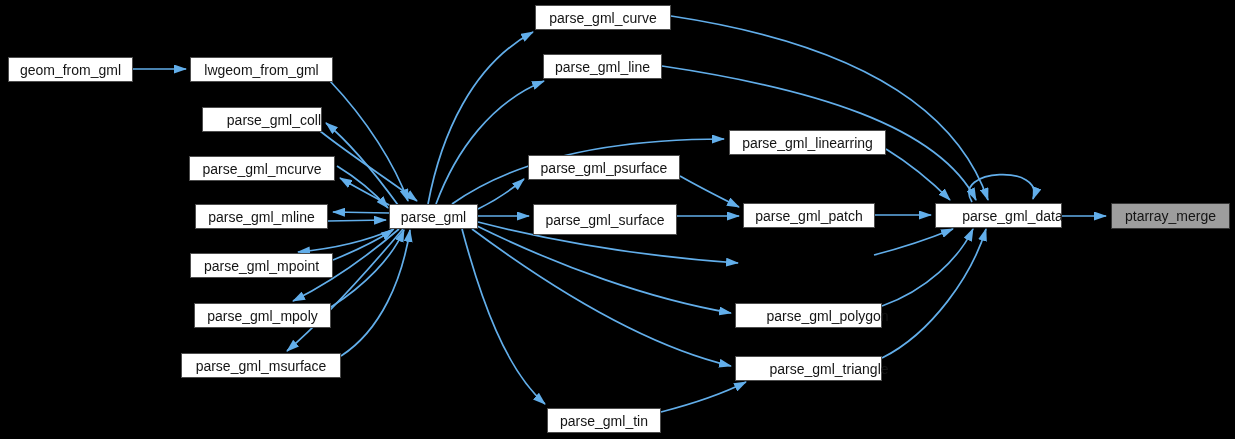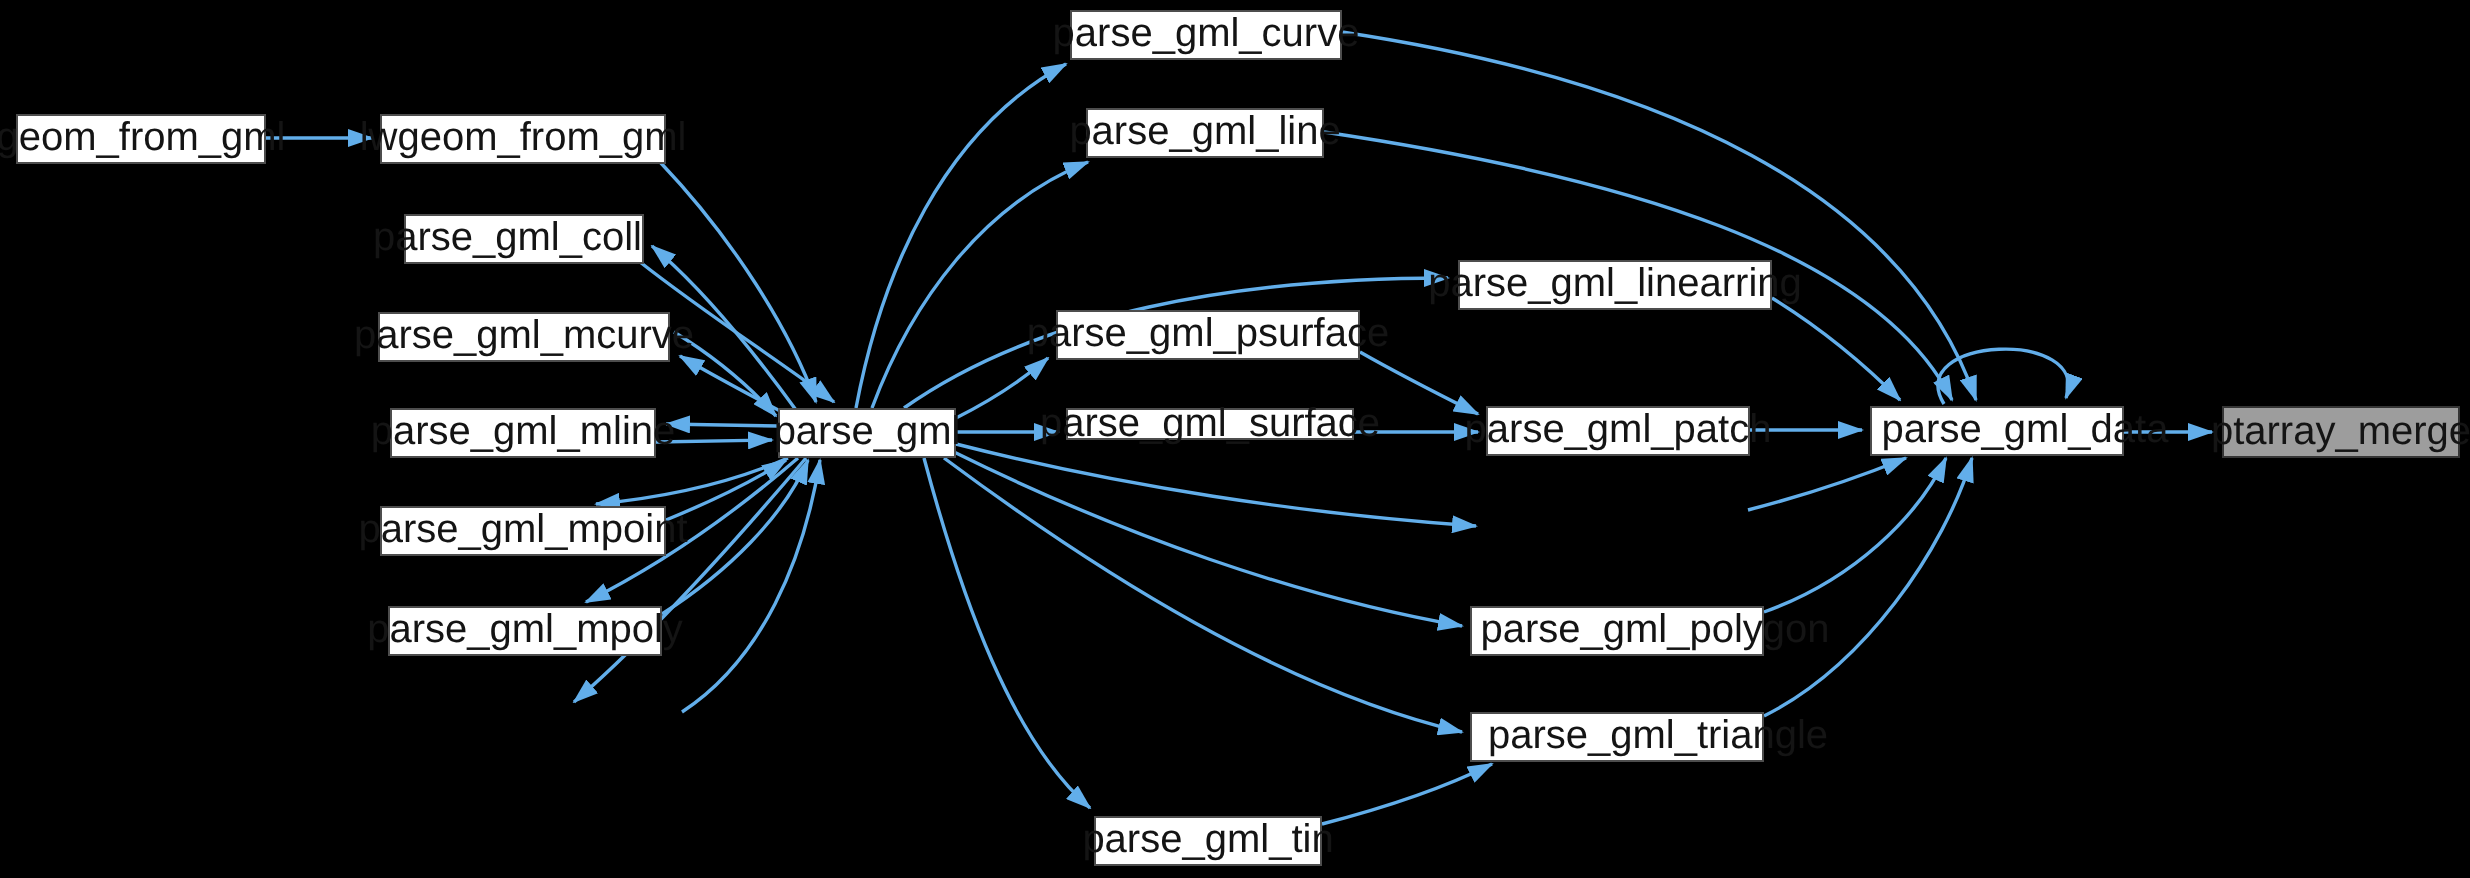--- a/index.html
+++ b/index.html
@@ -9,21 +9,21 @@
     background:#000;
     overflow:hidden;
     font-family:"Liberation Sans", sans-serif;
   }
   #edge-layer{position:absolute;left:0;top:0;}
   .node{
     position:absolute;
     box-sizing:border-box;
     display:flex;align-items:center;justify-content:center;
     white-space:nowrap;
-    font-size:20px;
+    font-size:14px;
     cursor:pointer;
     border-style:solid;border-width:1.5px;
   }
 </style>
 </head>
 <body>
 
 <div id="canvas" style="background: rgb(0, 0, 0);">
     <svg id="edge-layer" width="1235" height="439">
       <defs>
@@ -81,33 +81,36 @@
     </div>
     <div class="node" style="left: 195px; top: 204px; width: 133px; height: 25px; background: rgb(255, 255, 255); border-color: rgb(77, 77, 77); color: rgb(20, 20, 20);">
       <span>parse_gml_mline</span>
     </div>
     <div class="node" style="left: 190px; top: 253px; width: 143px; height: 25px; background: rgb(255, 255, 255); border-color: rgb(77, 77, 77); color: rgb(20, 20, 20);">
       <span>parse_gml_mpoint</span>
     </div>
     <div class="node" style="left: 194px; top: 303px; width: 137px; height: 25px; background: rgb(255, 255, 255); border-color: rgb(77, 77, 77); color: rgb(20, 20, 20);">
       <span>parse_gml_mpoly</span>
     </div>
+    <div class="node" style="left: 181px; top: 353px; width: 160px; height: 25px; background: rgb(255, 255, 255); border-color: rgb(77, 77, 77); color: rgb(20, 20, 20);">
+      <span>parse_gml_msurface</span>
+    </div>
     <div class="node" style="left: 389px; top: 204px; width: 89px; height: 25px; background: rgb(255, 255, 255); border-color: rgb(77, 77, 77); color: rgb(20, 20, 20);">
       <span>parse_gml</span>
     </div>
     <div class="node" style="left: 535px; top: 5px; width: 136px; height: 25px; background: rgb(255, 255, 255); border-color: rgb(77, 77, 77); color: rgb(20, 20, 20);">
       <span>parse_gml_curve</span>
     </div>
     <div class="node" style="left: 543px; top: 54px; width: 119px; height: 25px; background: rgb(255, 255, 255); border-color: rgb(77, 77, 77); color: rgb(20, 20, 20);">
       <span>parse_gml_line</span>
     </div>
     <div class="node" style="left: 528px; top: 155px; width: 152px; height: 25px; background: rgb(255, 255, 255); border-color: rgb(77, 77, 77); color: rgb(20, 20, 20);">
       <span>parse_gml_psurface</span>
     </div>
-    <div class="node" style="left: 533px; top: 204px; width: 144px; height: 16px; background: rgb(255, 255, 255); border-color: rgb(77, 77, 77); color: rgb(20, 20, 20);">
+    <div class="node" style="left: 533px; top: 204px; width: 144px; height: 31px; background: rgb(255, 255, 255); border-color: rgb(77, 77, 77); color: rgb(20, 20, 20);">
       <span>parse_gml_surface</span>
     </div>
     <div class="node" style="left: 547px; top: 408px; width: 114px; height: 25px; background: rgb(255, 255, 255); border-color: rgb(77, 77, 77); color: rgb(20, 20, 20);">
       <span>parse_gml_tin</span>
     </div>
     <div class="node" style="left: 729px; top: 130px; width: 157px; height: 25px; background: rgb(255, 255, 255); border-color: rgb(77, 77, 77); color: rgb(20, 20, 20);">
       <span>parse_gml_linearring</span>
     </div>
     <div class="node" style="left: 743px; top: 203px; width: 132px; height: 25px; background: rgb(255, 255, 255); border-color: rgb(77, 77, 77); color: rgb(20, 20, 20);">
       <span>parse_gml_patch</span>

